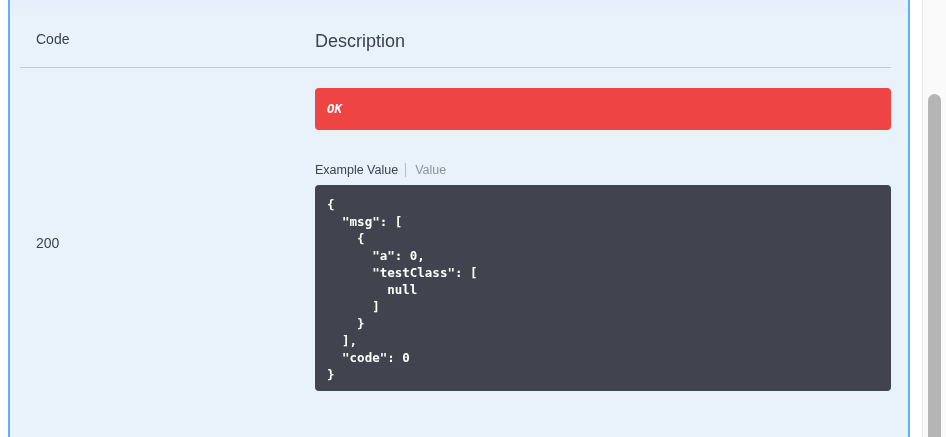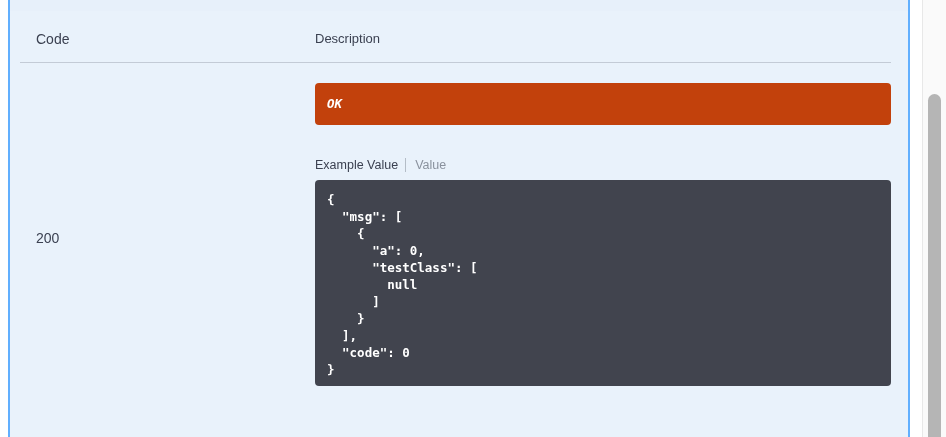--- a/index.html
+++ b/index.html
@@ -34,27 +34,27 @@
   }
   .ct-select .val { font-size:14.5px; color:#3b4151; }
   .chev { width:14px; height:9px; flex:none; }
 
   
   .responses-table { margin:0 17px 0 10px; }
   .thead { display:flex; padding-left:16px; margin-top:20px; }
   .col-code { width:279px; flex:none; }
   .col-desc { flex:1; min-width:0; }
   .th-code { font-size:14px; color:#3b4151; }
-  .th-desc { font-size:13px; color:#3b4151; }
+  .th-desc { font-size:18px; color:#3b4151; }
   .hdr-divider { border-bottom:1px solid rgba(59,65,81,.22); margin-top:15px; }
   .trow { display:flex; padding-left:16px; margin-top:20px;align-items:center; }
   .code-val { font-size:14px; color:#3b4151; padding-top:7px; }
 
   .markdown-box {
-    background:#c2410c; border-radius:4px; color:#fff;
+    background:#ef4444; border-radius:4px; color:#fff;
     padding:13px 12px 14px 12px;
     font-family:"DejaVu Sans Mono", monospace;
     font-style:italic; font-weight:700; font-size:12.5px;
   }
   .tabs { display:flex; align-items:center; margin-top:33px; font-size:12.5px; }
   .tab-example { color:#3b4151; cursor:pointer; }
   .tab-sep { width:1px; height:14px; background:rgba(59,65,81,.3); margin:0 9px 0 7px; }
   .tab-model { color:rgba(59,65,81,.55); cursor:pointer; }
 
   .code-block {

